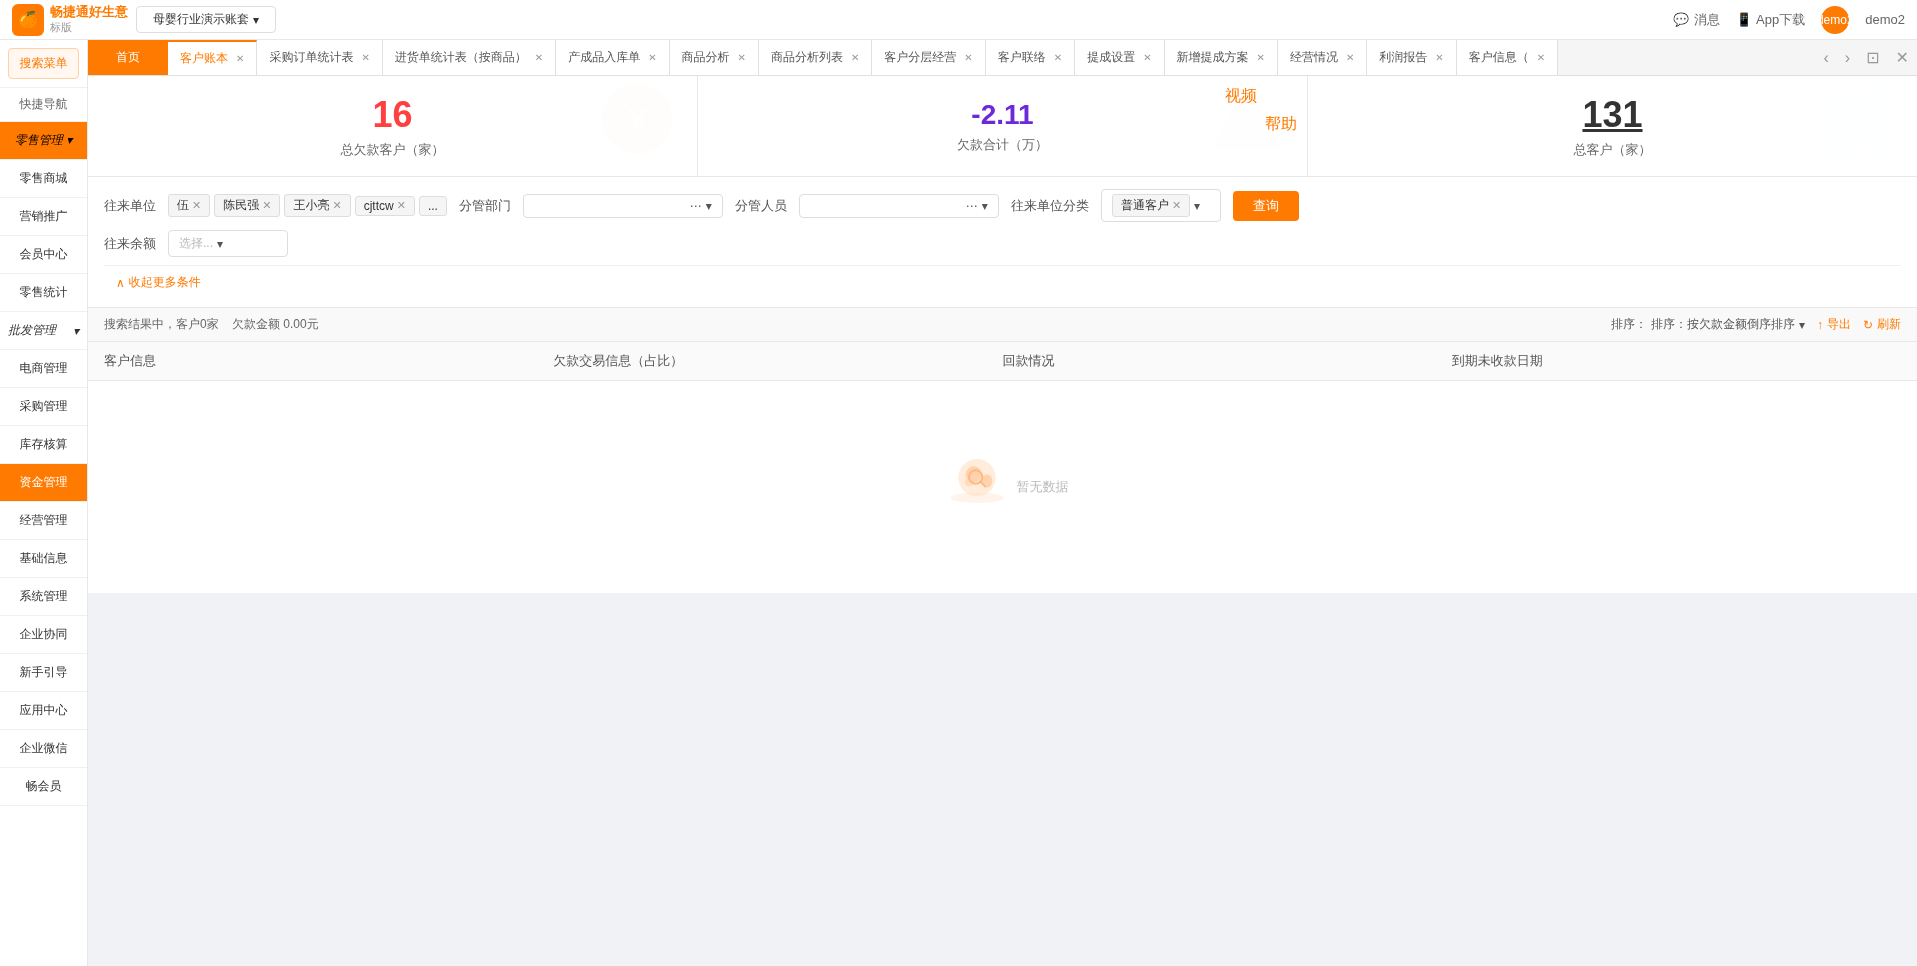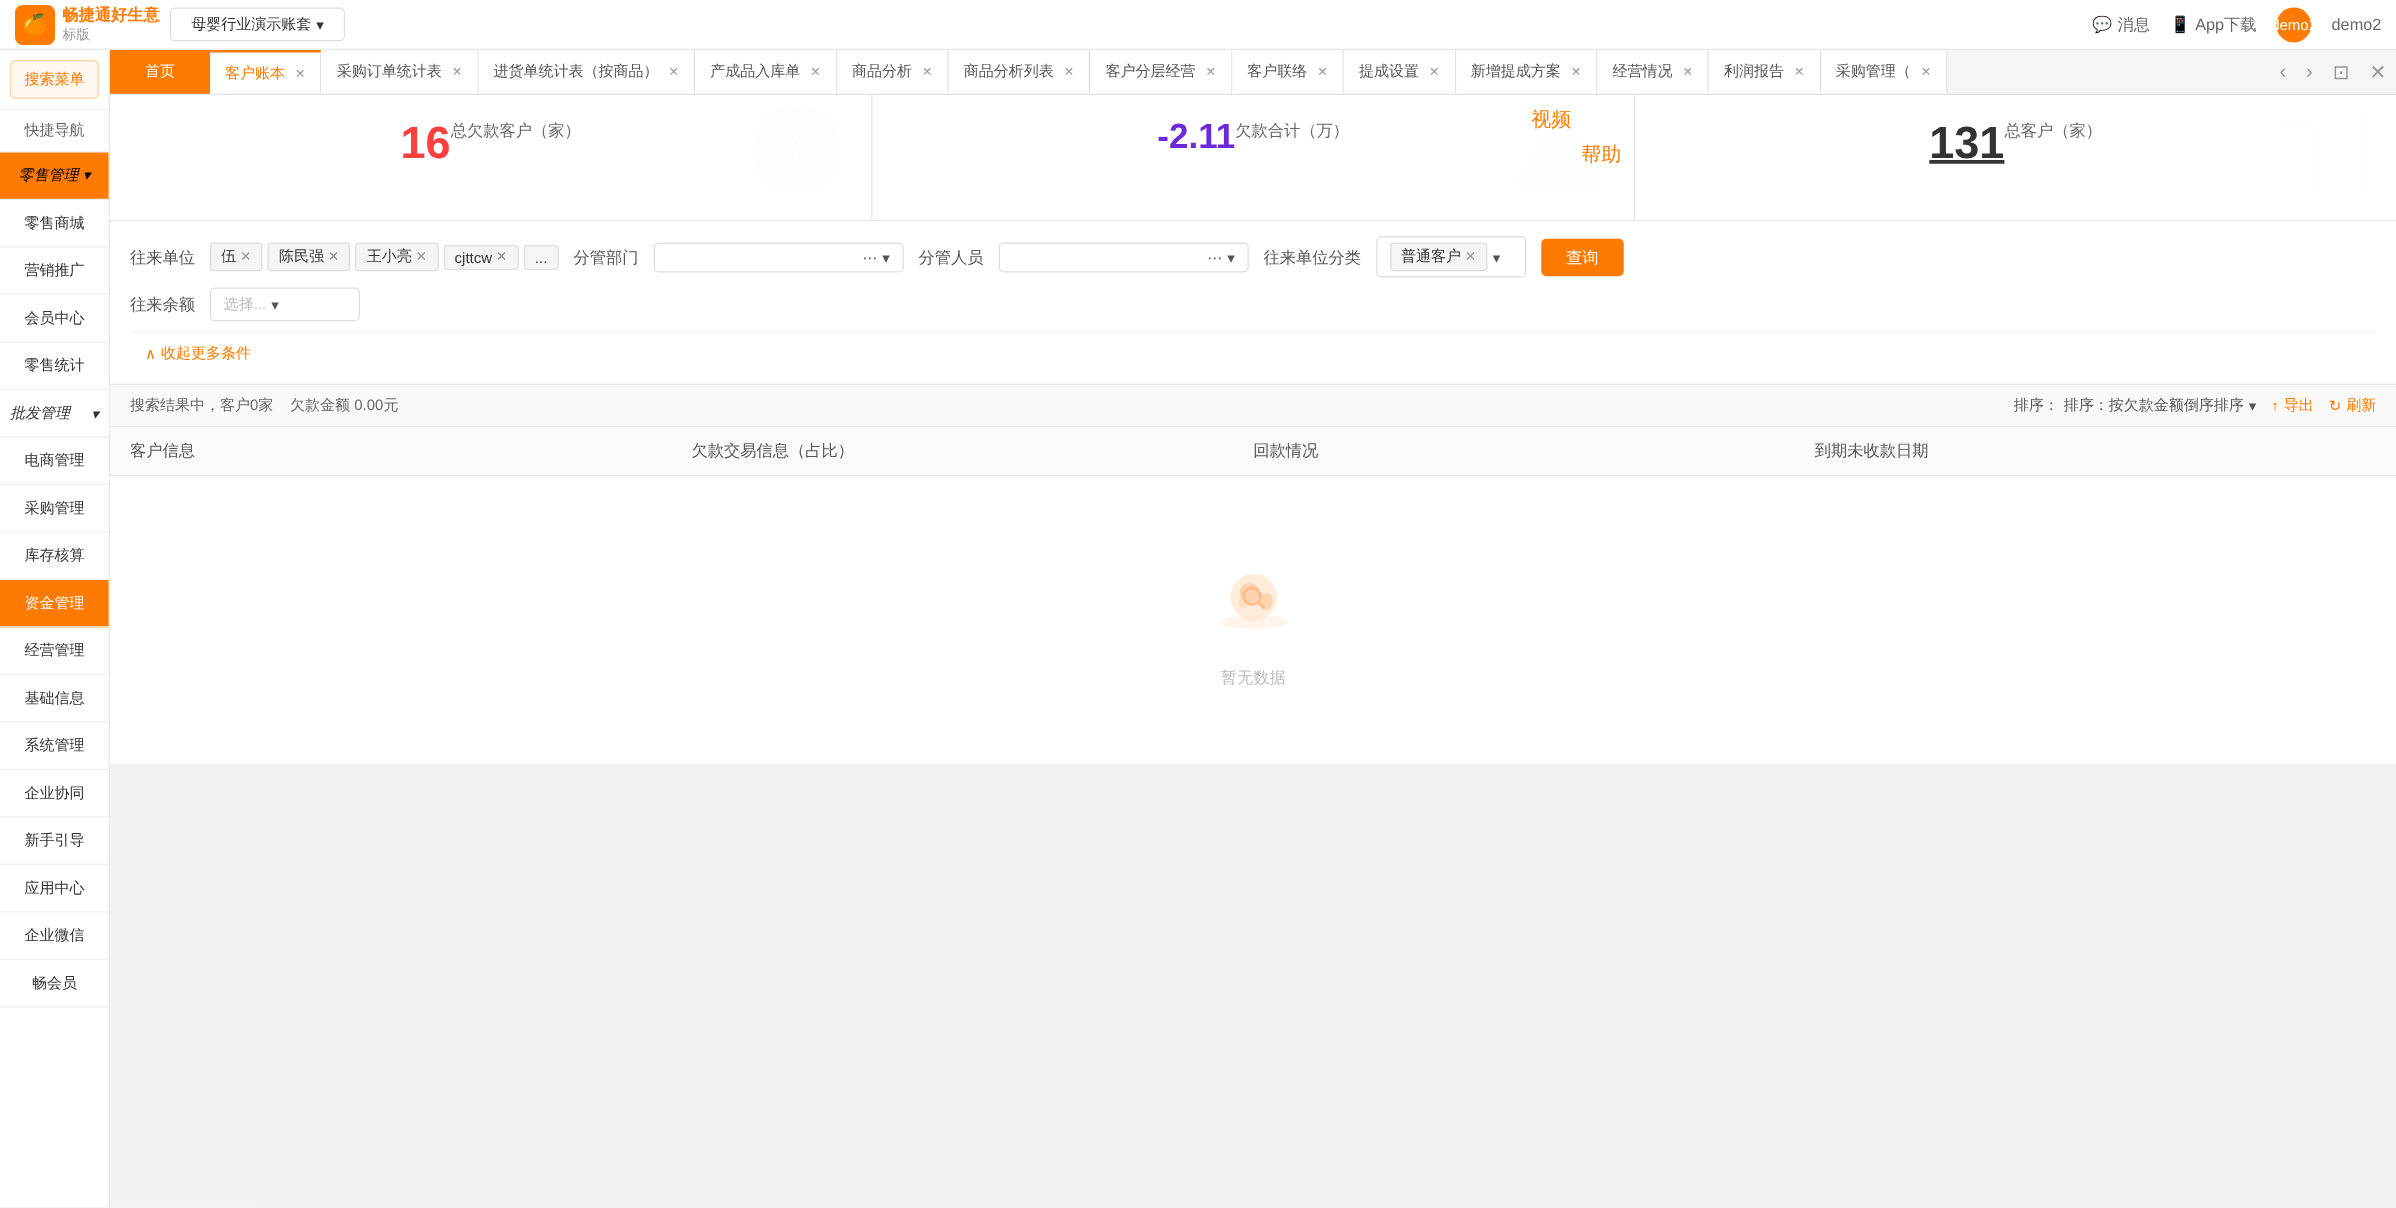--- a/index.html
+++ b/index.html
@@ -35,21 +35,21 @@
     .tab-item:first-child { background: #ff7a00; color: white; padding: 0 28px; border: none; }
     .tab-close { color: #999; margin-left: 4px; font-size: 10px; }
     .tab-bar-actions { display: flex; align-items: center; margin-left: auto; flex-shrink: 0; }
     .tab-bar-actions span { padding: 0 8px; font-size: 16px; color: #999; cursor: pointer; }
 
     
     .content-area { flex: 1; overflow-y: auto; background: #f0f2f5; }
 
     
     .stats-row { display: flex; background: white; border-bottom: 1px solid #e8e8e8; }
-    .stat-card { flex: 1; padding: 16px 24px; border-right: 1px solid #e8e8e8; position: relative; min-height: 100px; display: flex; flex-direction: row; justify-content: center; text-align: center; }
+    .stat-card { flex: 1; padding: 16px 24px; border-right: 1px solid #e8e8e8; position: relative; min-height: 100px; display: flex; flex-direction: column; justify-content: center; text-align: center; }
     .stat-card:last-child { border-right: none; }
     .stat-card .stat-icon { position: absolute; right: 20px; top: 50%; transform: translateY(-50%); opacity: 0.12; font-size: 60px; }
     .stat-value { font-size: 36px; font-weight: bold; color: #ff4040; line-height: 1.2; }
     .stat-value.black { color: #333; text-decoration: underline; }
     .stat-label { color: #666; font-size: 13px; margin-top: 4px; }
     .stat-help { position: absolute; top: 10px; right: 10px; color: #999; font-size: 16px; display: flex; gap: 8px; }
 
     
     .filter-area { background: white; padding: 12px 16px; border-bottom: 1px solid #e8e8e8; }
     .filter-row { display: flex; align-items: center; gap: 12px; margin-bottom: 8px; flex-wrap: wrap; }
@@ -71,21 +71,21 @@
     
     .table-container { background: white; margin: 0; }
     .table-header { display: flex; padding: 10px 16px; border-bottom: 1px solid #e8e8e8; background: #fafafa; }
     .table-col { color: #555; font-size: 13px; font-weight: 500; }
     .table-col-1 { flex: 2; }
     .table-col-2 { flex: 2; }
     .table-col-3 { flex: 2; }
     .table-col-4 { flex: 2; }
 
     
-    .empty-state { display: flex; flex-direction: column; align-items: center; justify-content: center; padding: 60px 20px; color: #bbb; font-size: 13px; }
+    .empty-state { display: flex; flex-direction: row; align-items: center; justify-content: center; padding: 60px 20px; color: #bbb; font-size: 13px; }
     .empty-icon { width: 80px; height: 80px; margin-bottom: 12px; opacity: 0.6; }
 
     
     .avatar { width: 28px; height: 28px; border-radius: 50%; background: #ff7a00; display: flex; align-items: center; justify-content: center; color: white; font-size: 12px; }
   </style>
 </head>
 <body>
 
 <div class="top-bar">
   <div class="top-bar-left">
@@ -198,21 +198,21 @@
       </div>
       <div class="tab-item">
         <span>经营情况</span>
         <span class="tab-close">✕</span>
       </div>
       <div class="tab-item">
         <span>利润报告</span>
         <span class="tab-close">✕</span>
       </div>
       <div class="tab-item">
-        <span>采购管理（</span>
+        <span>客户信息（</span>
         <span class="tab-close">✕</span>
       </div>
       <div class="tab-bar-actions">
         <span>‹</span>
         <span>›</span>
         <span>⊡</span>
         <span>✕</span>
       </div>
     </div>
 

